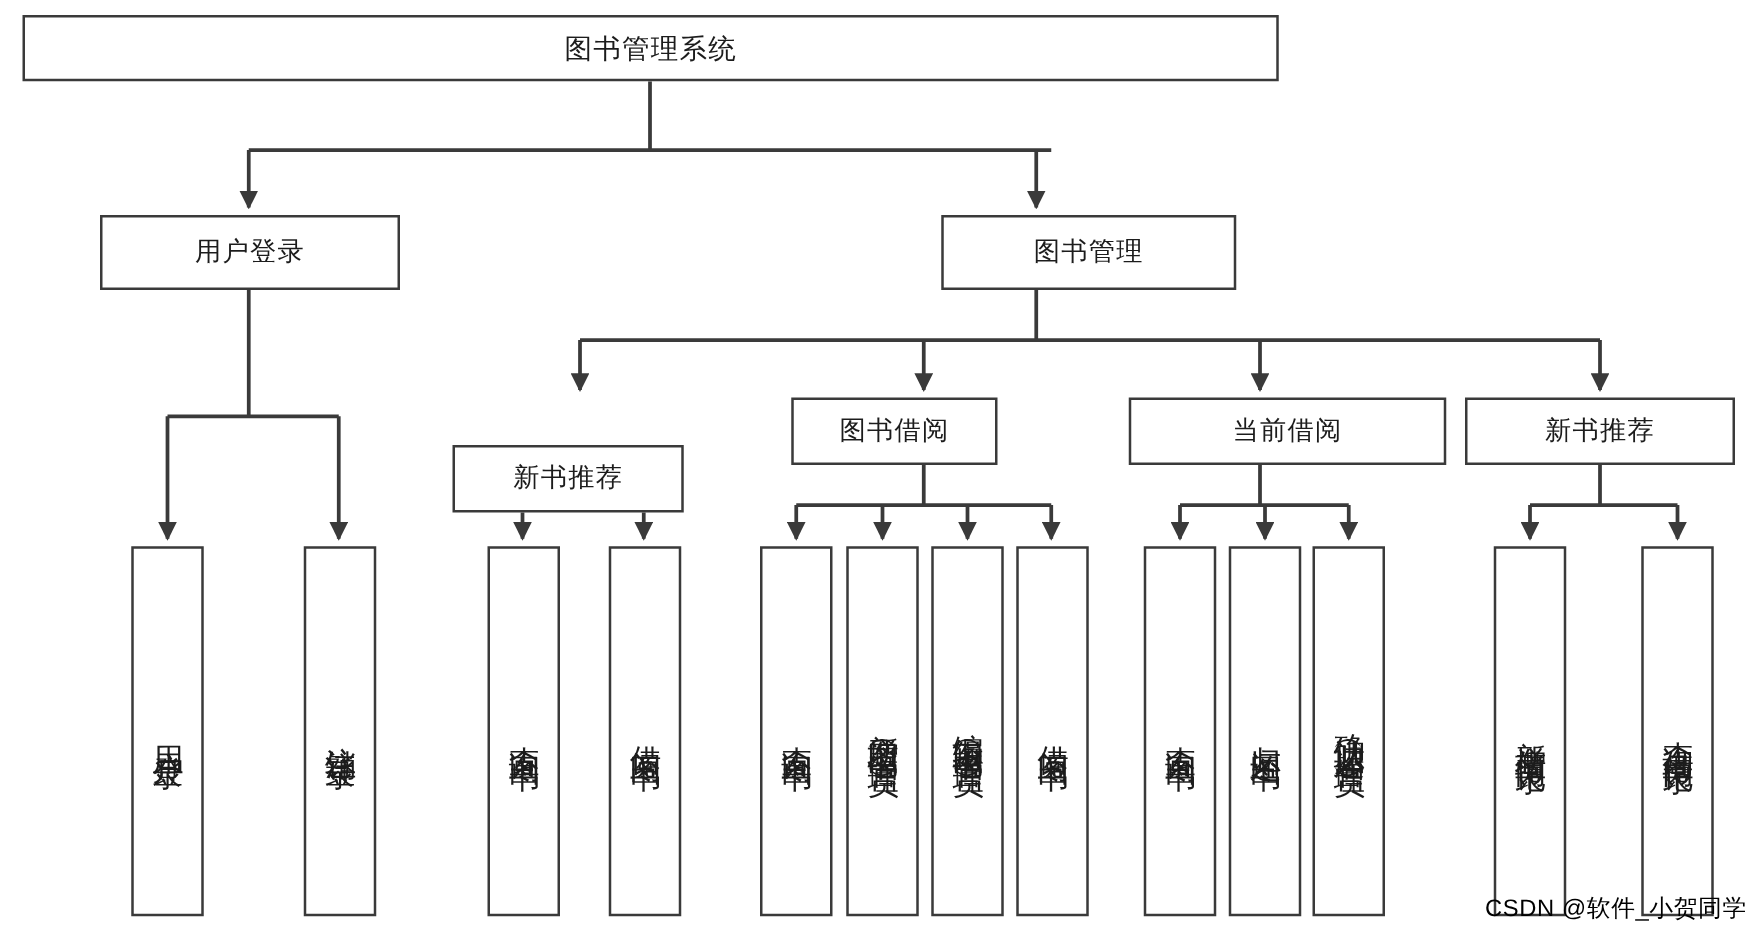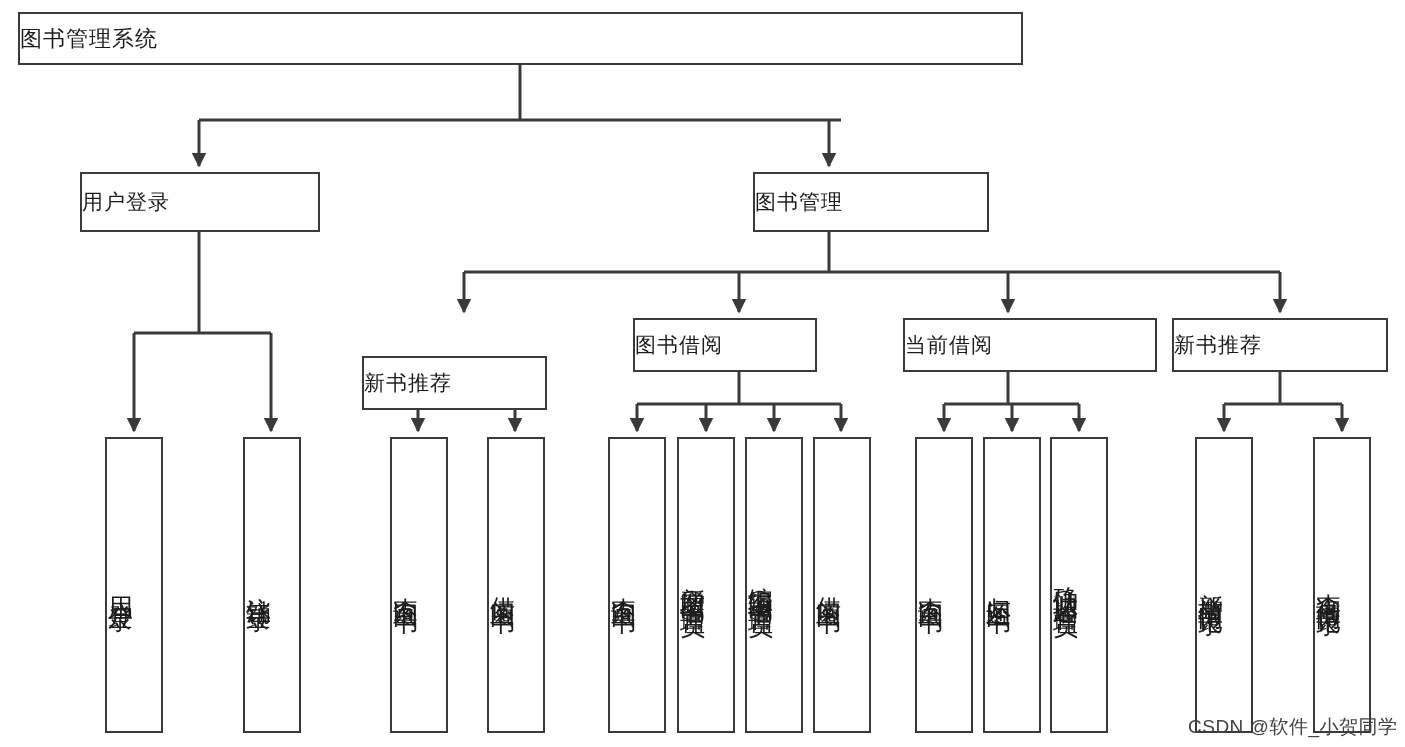--- a/index.html
+++ b/index.html
@@ -24,20 +24,21 @@
     width: 1405px;
     height: 747px;
   }
   .node {
     position: absolute;
     box-sizing: border-box;
     border: 2px solid #3a3a3a;
     background: #ffffff;
     display: flex;
     align-items: center;
+    justify-content: center;
     color: #1c1c1c;
   }
   .node-label {
     display: block;
     text-align: center;
     line-height: 1.18;
     white-space: nowrap;
   }
   
   .node.horiz .node-label {
@@ -51,21 +52,21 @@
   .node.vert .node-label {
     writing-mode: vertical-rl;
     text-orientation: upright;
     font-size: 25px;
     line-height: 1.12;
     letter-spacing: 4px;
     white-space: nowrap;
   }
   .watermark {
     position: absolute;
-    color: #404040;
+    color: #000000;
     font-size: 19px;
     white-space: nowrap;
     letter-spacing: 0.5px;
   }
 </style>
 </head>
 <body>
 
 <div id="canvas">
 
@@ -126,21 +127,21 @@
   <div class="node horiz" style="left:80px; top:172px; width:240px; height:60px;">
     <span class="node-label">用户登录</span>
   </div>
   <div class="node horiz" style="left:712px; top:172px; width:236px; height:60px;margin-left:41px;">
     <span class="node-label">图书管理</span>
   </div>
 
   <div class="node horiz" style="left:362px; top:332px; width:185px; height:54px;margin-top:24px;">
     <span class="node-label">新书推荐</span>
   </div>
-  <div class="node horiz" style="left:633px; top:318px; width:184px; height:54px;">
+  <div class="node horiz" style="left:633px; top:318px; width:165px; height:54px;">
     <span class="node-label">图书借阅</span>
   </div>
   <div class="node horiz" style="left:903px; top:318px; width:254px; height:54px;">
     <span class="node-label">当前借阅</span>
   </div>
   <div class="node horiz" style="left:1172px; top:318px; width:216px; height:54px;">
     <span class="node-label">新书推荐</span>
   </div>
 
   <div class="node vert" style="left:105px; top:437px; width:58px; height:296px;">

